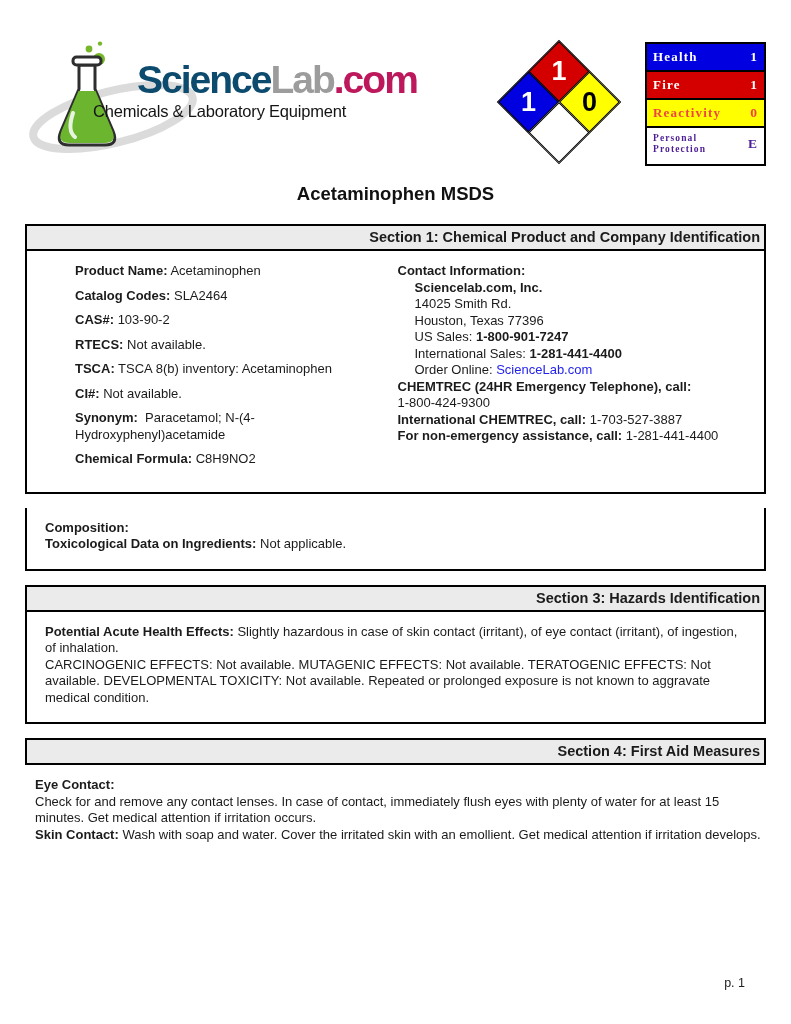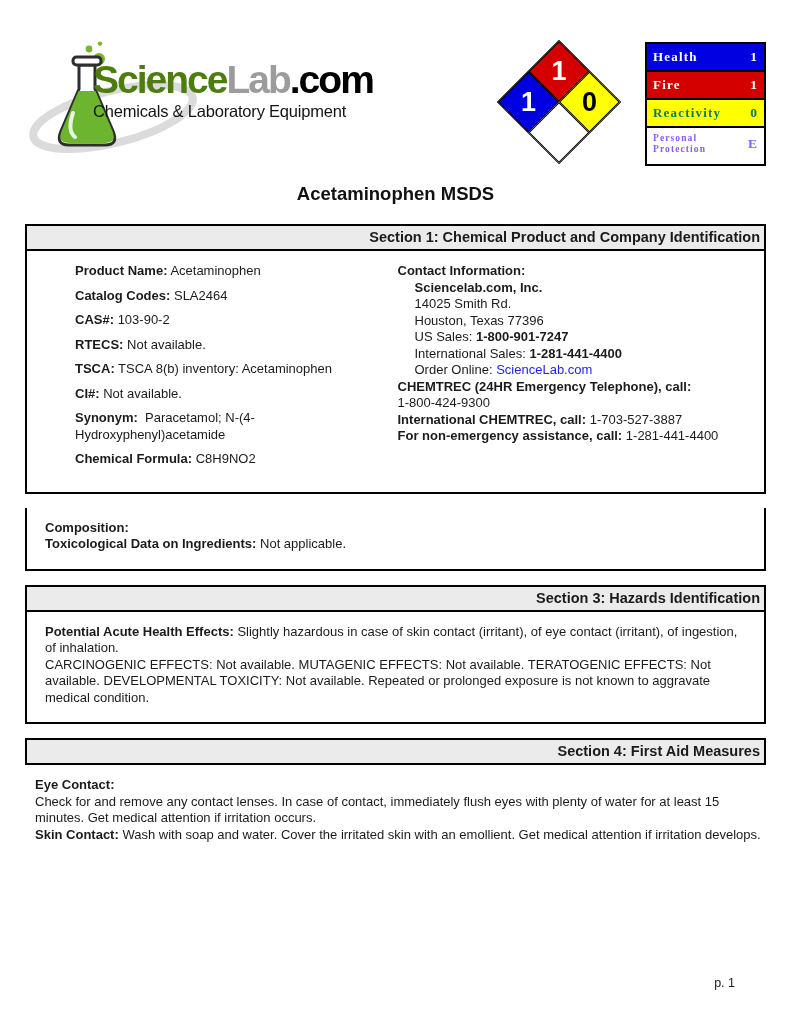--- a/index.html
+++ b/index.html
@@ -11,23 +11,23 @@
     padding:33px 25px 0 25px; overflow:hidden;
   }
 
   
   .top { display:flex; justify-content:space-between; align-items:flex-start; height:140px; }
 
   .logo { position:relative; width:330px; height:128px; flex:none; }
   .logo svg { position:absolute; left:0; top:8px; width:175px; height:118px; }
   .logo-text { position:absolute; left:68px; top:26px; white-space:nowrap; }
   .brand { font-weight:bold; font-size:39px; line-height:42px; letter-spacing:-2px; }
-  .brand .b-science { color:#4d7c0f; }
+  .brand .b-science { color:#0c4a6e;margin-left:44px; }
   .brand .b-lab { color:#9c9c9c; }
-  .brand .b-com { color:#000000;margin-top:36px; }
+  .brand .b-com { color:#be185d;margin-top:36px; }
   .tagline { font-size:16.5px; letter-spacing:-0.2px; color:#141414; margin-top:1px; }
 
   .hazard-group { display:flex; gap:22px; margin-top:5px; flex:none; }
 
   
   .diamond-wrap { width:128px; height:128px; position:relative; }
   .diamond {
     position:absolute; left:20px; top:20px; width:88px; height:88px;
     transform:rotate(45deg); display:grid;
     grid-template-columns:1fr 1fr; grid-template-rows:1fr 1fr;
@@ -41,22 +41,22 @@
   .d-special { background:#ffffff; color:#000000; }
 
   
   .htable { width:121px; border:2px solid #000; margin-top:4px; background:#fff; }
   .hrow { height:28px; display:flex; align-items:center; border-bottom:2px solid #000; padding:0 7px 0 6px; }
   .hrow:last-child { border-bottom:none; height:31px; }
   .hrow .lbl { flex:1; font-family:"Liberation Serif", serif; font-weight:bold; font-size:13px; letter-spacing:1.2px; }
   .hrow .val { font-family:"Liberation Serif", serif; font-weight:bold; font-size:13.5px; }
   .hrow-health { background:#0000e0; color:#ffffff; }
   .hrow-fire { background:#d40000; color:#ffffff; }
-  .hrow-react { background:#ffff00; color:#0f766e; }
-  .hrow-pp { background:#ffffff; color:#8b5cf6; }
+  .hrow-react { background:#ffff00; color:#ef4444; }
+  .hrow-pp { background:#ffffff; color:#4c1d95; }
   .hrow-pp .lbl { font-size:9.5px; line-height:10.5px; letter-spacing:1.1px; }
 
   
   .title-block { text-align:center; margin-top:2px; }
   .doc-title { font-size:23px; line-height:28px; font-weight:bold; color:#111; }
   .doc-subtitle { font-size:18.5px; line-height:25px; font-weight:bold; color:#111; margin-top:8px; }
 
   
   .sec { margin-top:14px; }
   .sec-first { margin-top:18px; }
@@ -84,21 +84,21 @@
   
   .ctable { width:calc(100% + 6px); margin:9px 0 11px 12px; border-collapse:collapse; }
   .ctable th, .ctable td {
     border:1px solid #7f7f7f; text-align:left; font-size:13px;
     padding:6px 12px 6px 12px;
   }
   .ctable th { font-weight:bold; }
   .ctable th:last-child, .ctable td:last-child { border-right:none; }
   .ctable .c-name { width:48%; } .ctable .c-cas { width:29%; } .ctable .c-wt { width:23%; }
 
-  .footer { position:absolute; right:56px; top:976px; font-size:12.5px; color:#222; }
+  .footer { position:absolute; right:46px; top:976px; font-size:12.5px; color:#222; }
 </style>
 </head>
 <body>
 
 <div class="page">
 
   <div class="top">
 
     <div class="logo">
       <svg viewBox="0 0 175 118">

